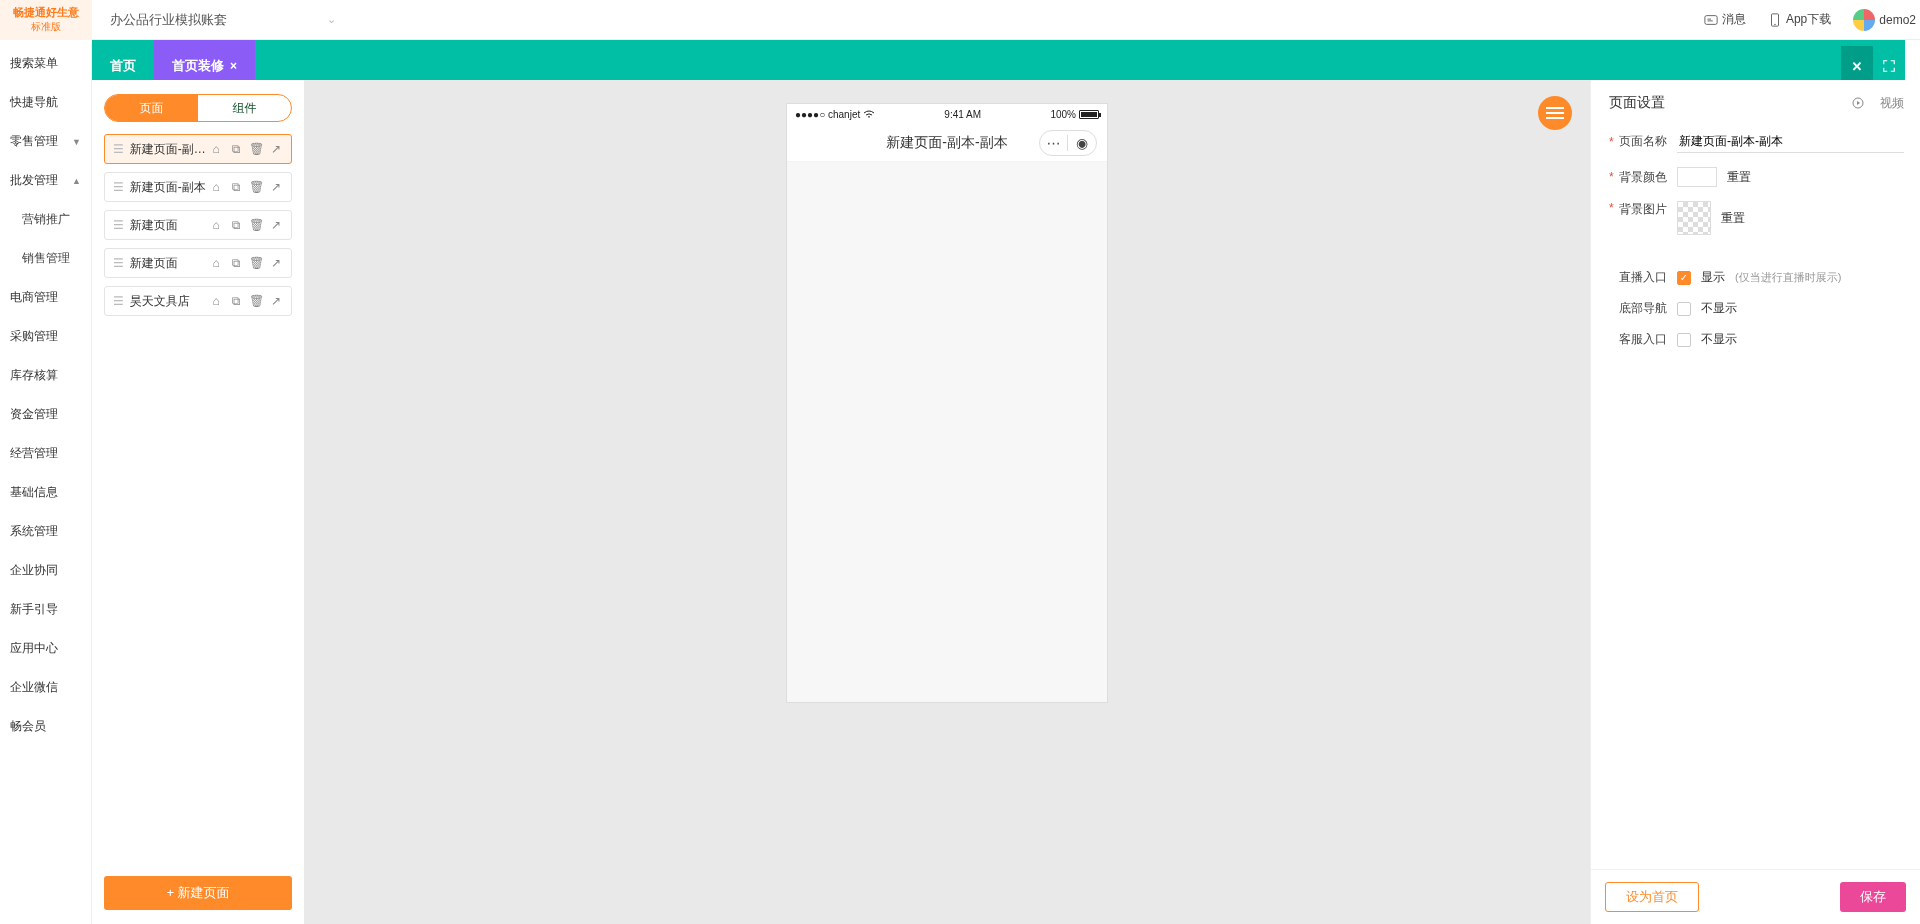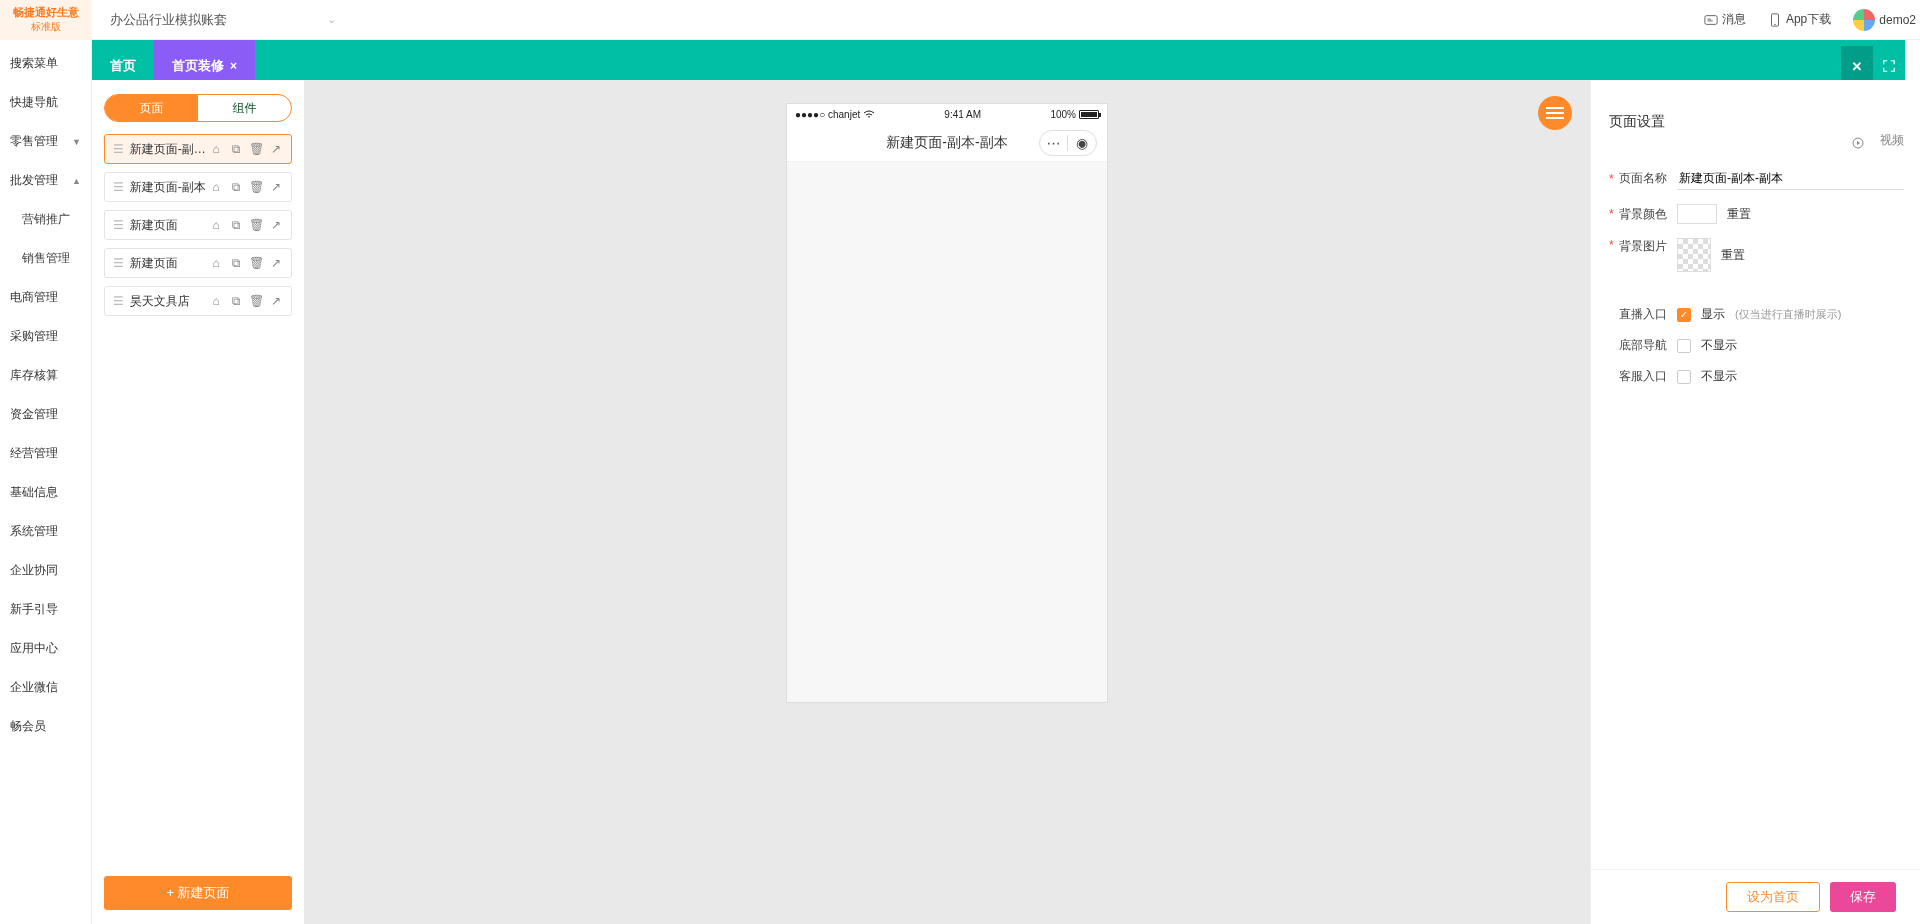--- a/index.html
+++ b/index.html
@@ -63,33 +63,33 @@
 .navbar { height:38px; display:flex; align-items:center; justify-content:center; position:relative; font-size:14px; border-bottom:1px solid #f3f3f3; }
 .navbar .pill { position:absolute; right:10px; display:flex; align-items:center; gap:0; border:1px solid #ddd; border-radius:14px; height:26px; }
 .navbar .pill > div { width:28px; display:flex; align-items:center; justify-content:center; font-size:14px; color:#444; }
 .navbar .pill > div:first-child { border-right:1px solid #ddd; }
 .phone-body { height:540px; background:#f7f7f7; }
 
 
 .panel-right { width:330px; border-left:1px solid #eee; background:#fff; padding:14px 16px 14px 18px; display:flex; flex-direction:column; }
 .pr-head { display:flex; align-items:center; justify-content:space-between; margin-bottom:18px; }
 .pr-head h3 { font-size:14px; font-weight:500; }
-.pr-head .vid { font-size:12px; color:#888; display:flex; align-items:flex-end; gap:16px; cursor:pointer;margin-top:38px; }
+.pr-head .vid { font-size:12px; color:#888; display:flex; align-items:center; gap:16px; cursor:pointer; }
 .form-row { display:flex; align-items:center; margin-bottom:14px; font-size:12px; }
 .form-row .req { color:#e74c3c; width:10px; }
 .form-row label { width:58px; color:#444; }
 .form-row .ctrl { flex:1; display:flex; align-items:center; gap:10px; }
 .inp { flex:1; border:none; border-bottom:1px solid #ddd; padding:4px 2px; font-size:12px; outline:none; }
 .swatch { width:40px; height:20px; border:1px solid #ddd; background:#fff; cursor:pointer; }
 .swatch.trans { background:repeating-conic-gradient(#ddd 0 25%,#fff 0 50%) 0 0/10px 10px; width:34px; height:34px; }
 .link { color:#333; font-size:12px; cursor:pointer; }
 .cb { width:14px; height:14px; border:1px solid #ccc; border-radius:2px; display:inline-flex; align-items:center; justify-content:center; cursor:pointer; }
 .cb.on { background:#ff8a2a; border-color:#ff8a2a; color:#fff; font-size:10px; }
 .panel-right .spacer { flex:1; }
-.pr-foot { display:flex; gap:10px; justify-content:flex-end; padding-top:12px; border-top:1px solid #f2f2f2; margin:0 -16px -14px -18px; padding:12px 24px; }
+.pr-foot { display:flex; gap:10px; justify-content:space-between; padding-top:12px; border-top:1px solid #f2f2f2; margin:0 -16px -14px -18px; padding:12px 14px; }
 .btn2 { height:30px; padding:0 20px; border-radius:3px; font-size:13px; display:flex; align-items:center; cursor:pointer; }
 .btn-outline { border:1px solid #ff8a2a; color:#ff8a2a; background:#fff; }
 .btn-fill { background:#ec4899; color:#fff; }
 </style>
 </head>
 <body>
 
 <div class="topbar">
   <div class="logo">
     <span class="l1">畅捷通好生意</span>

